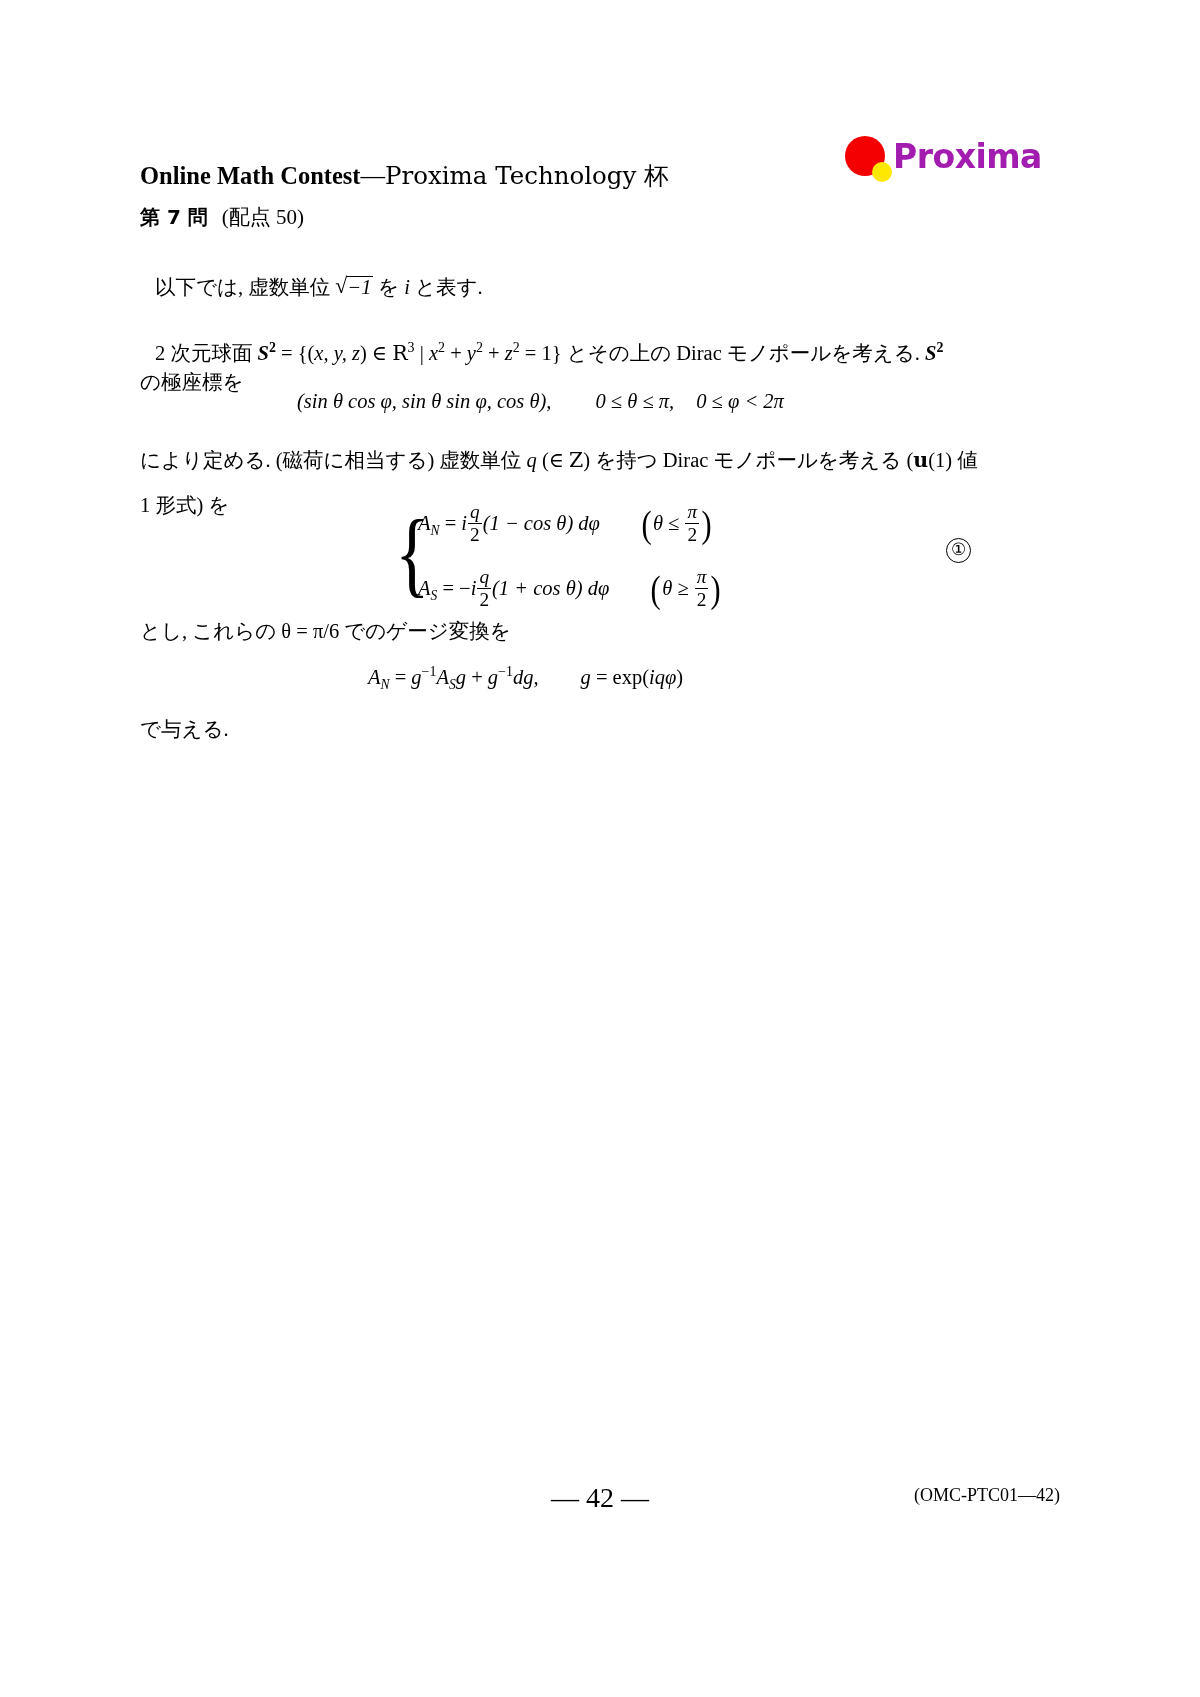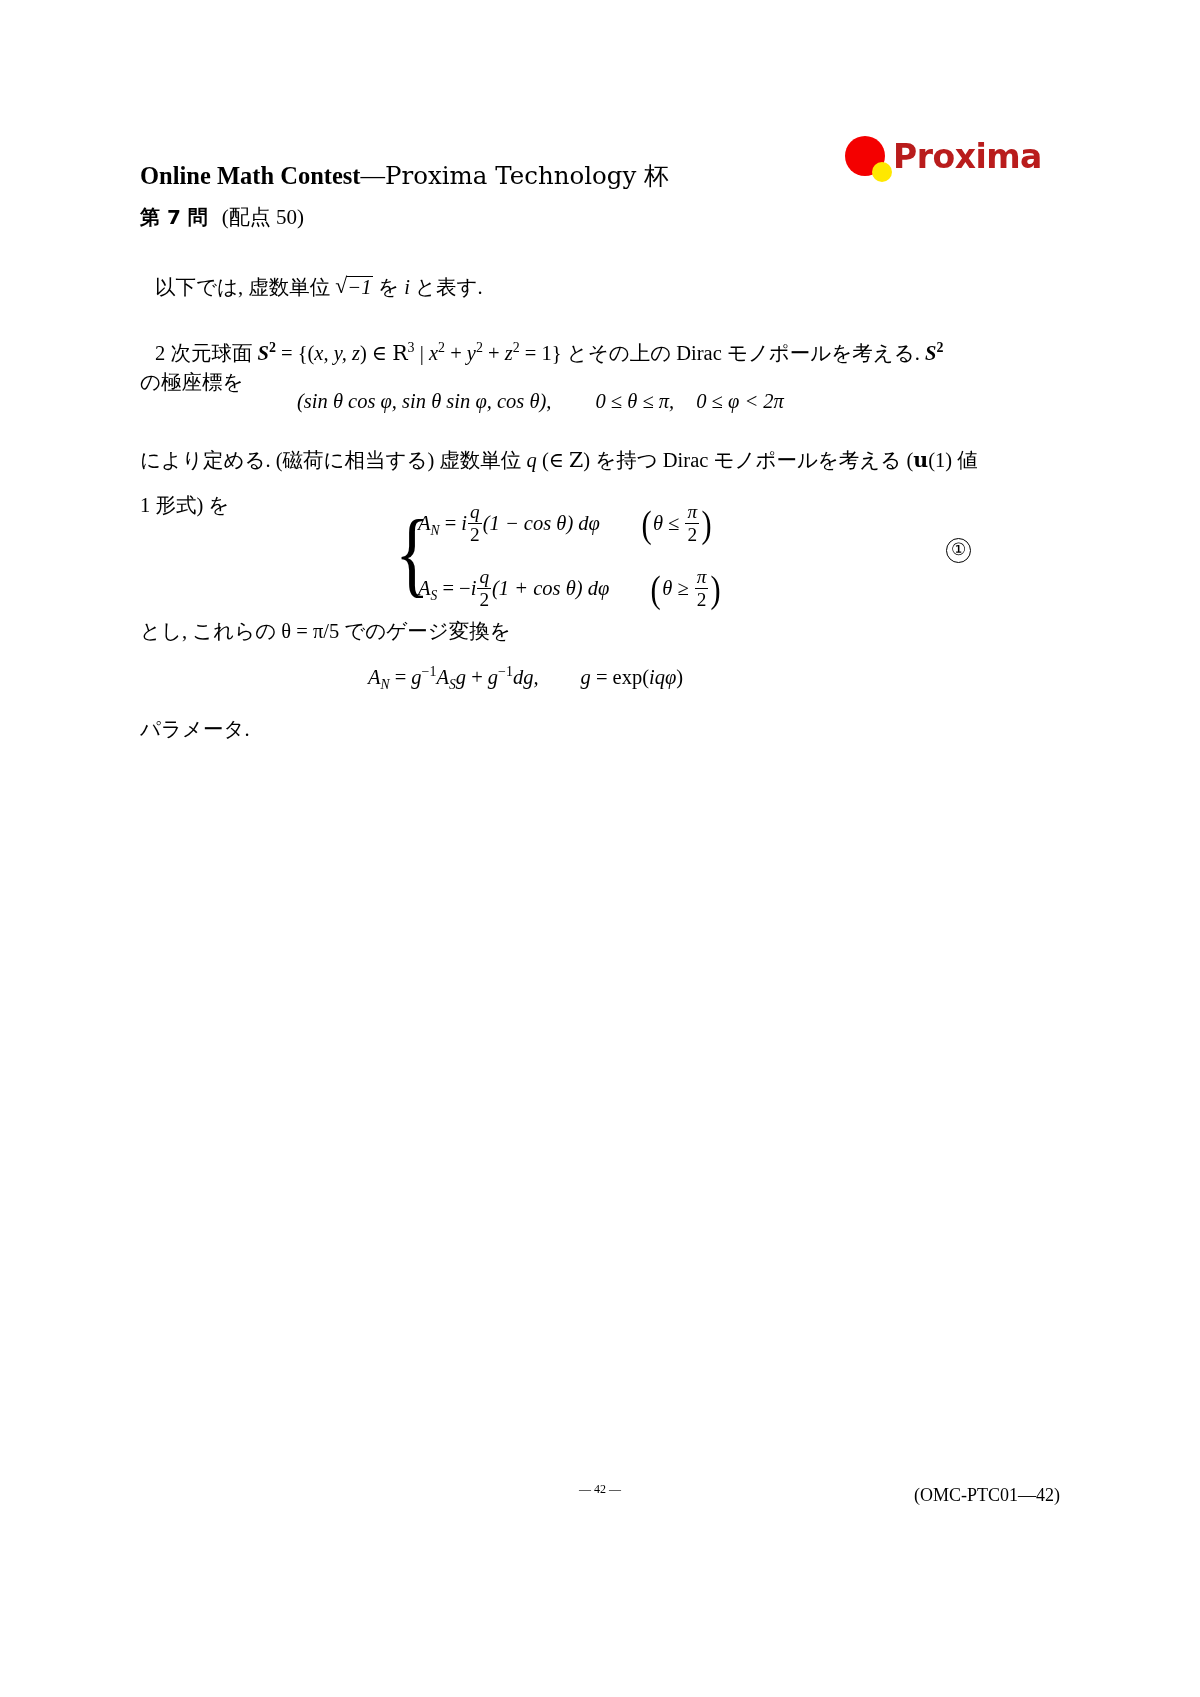--- a/index.html
+++ b/index.html
@@ -49,21 +49,21 @@
     background: #ffe800;
   }
   .logo-text {
     position: absolute;
     left: 48px;
     top: 0px;
     font-family: "DejaVu Sans", "Liberation Sans", sans-serif;
     font-size: 33px;
     font-weight: 600;
     letter-spacing: -0.5px;
-    color: #b91c1c;
+    color: #a21caf;
     line-height: 50px;
   }
 
   
   .contest-title {
     position: absolute;
     left: 140px;
     top: 160px;
     font-size: 24.5px;
     line-height: 32px;
@@ -191,21 +191,21 @@
     white-space: nowrap;
   }
 
   
   .pagenum {
     position: absolute;
     left: 0;
     right: 16px;
     top: 1482px;
     text-align: center;
-    font-size: 12px;
+    font-size: 28px;
     padding-left: 16px;
   }
   .docid {
     position: absolute;
     right: 140px;
     top: 1485px;
     font-size: 18px;
     white-space: nowrap;
   }
 </style>
@@ -237,23 +237,23 @@
   <div class="para" style="left:140px; top:488px;">1 形式) を</div>
 
   <div class="brace" style="left:395px; top:495px; line-height:115px;">{</div>
 
   <div class="display" style="left:418px; top:503px;"><span class="math">A</span><span class="sub" style="font-style:italic;">N</span><span class="rm"> = </span><span class="math">i</span><span class="frac"><span class="num math">q</span><span class="den rm">2</span></span><span class="math">(1 − cos θ) dφ</span><span style="display:inline-block; width:40px;"></span><span class="bigparen">(</span><span class="math">θ ≤ </span><span class="frac"><span class="num math">π</span><span class="den rm">2</span></span><span class="bigparen">)</span></div>
 
   <div class="display" style="left:418px; top:568px;"><span class="math">A</span><span class="sub" style="font-style:italic;">S</span><span class="rm"> = −</span><span class="math">i</span><span class="frac"><span class="num math">q</span><span class="den rm">2</span></span><span class="math">(1 + cos θ) dφ</span><span style="display:inline-block; width:40px;"></span><span class="bigparen">(</span><span class="math">θ ≥ </span><span class="frac"><span class="num math">π</span><span class="den rm">2</span></span><span class="bigparen">)</span></div>
 
   <div class="eqnum" style="left:946px; top:538px;">①</div>
 
-  <div class="para" style="left:140px; top:614px;">とし, これらの θ = π/5 でのゲージ変換を</div>
+  <div class="para" style="left:140px; top:614px;">とし, これらの θ = π/6 でのゲージ変換を</div>
 
   <div class="display" style="left:368px; top:664px;"><span class="math">A</span><span class="sub" style="font-style:italic;">N</span><span class="rm"> = </span><span class="math">g</span><span class="supn">−1</span><span class="math">A</span><span class="sub" style="font-style:italic;">S</span><span class="math">g</span><span class="rm"> + </span><span class="math">g</span><span class="supn">−1</span><span class="math">dg,</span><span style="display:inline-block; width:42px;"></span><span class="math">g</span><span class="rm"> = exp(</span><span class="math">iqφ</span><span class="rm">)</span></div>
 
-  <div class="para" style="left:140px; top:712px;">パラメータ.</div>
+  <div class="para" style="left:140px; top:712px;">で与える.</div>
 
 
   <div class="pagenum">— 42 —</div>
   <div class="docid">(OMC-PTC01—42)</div>
 
 </div>
 
 </body></html>

